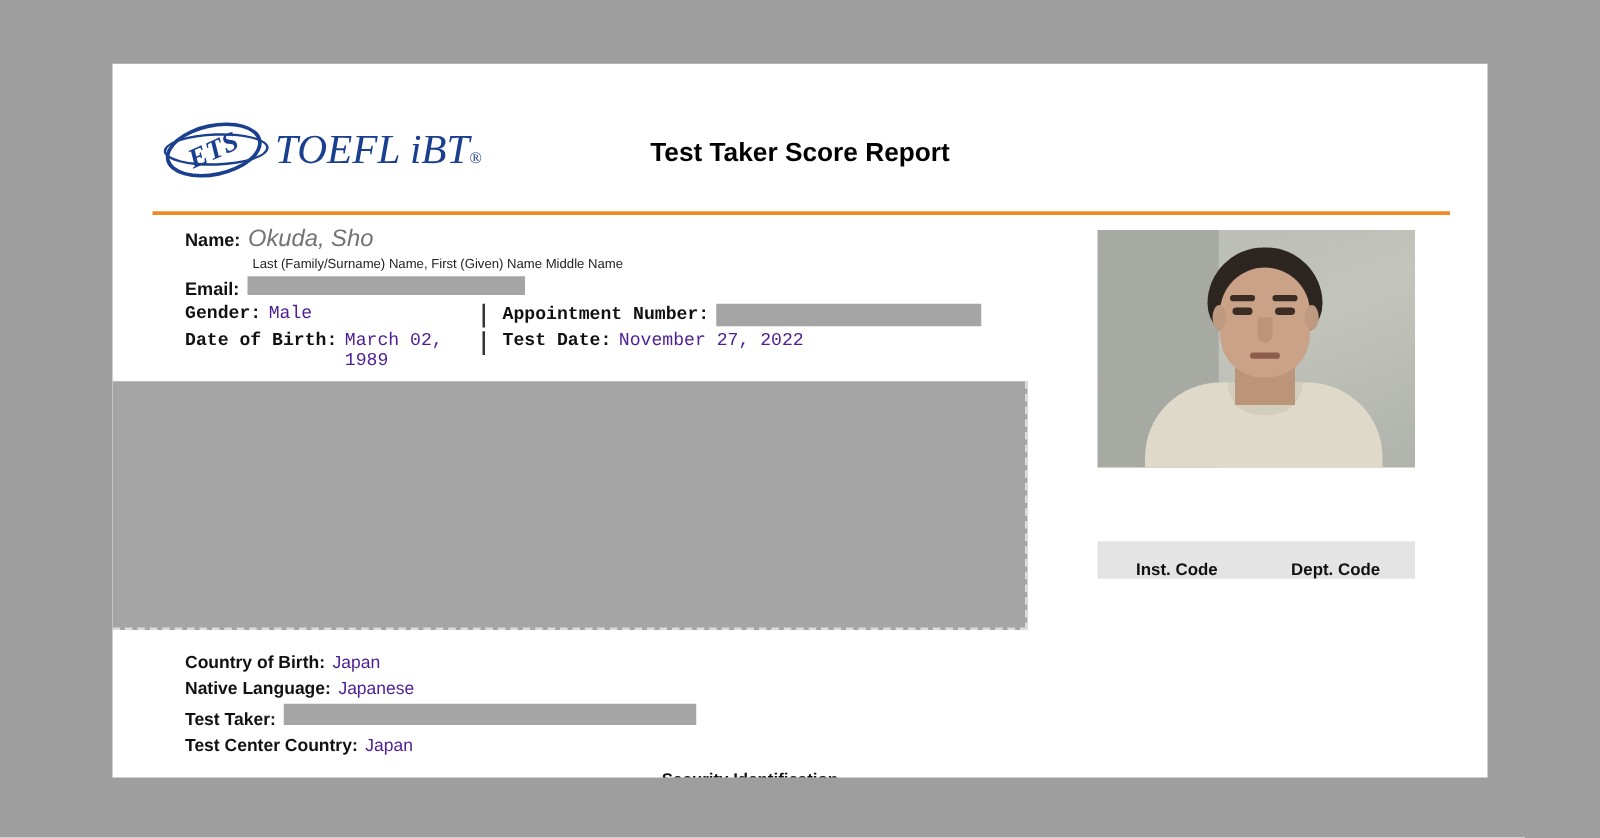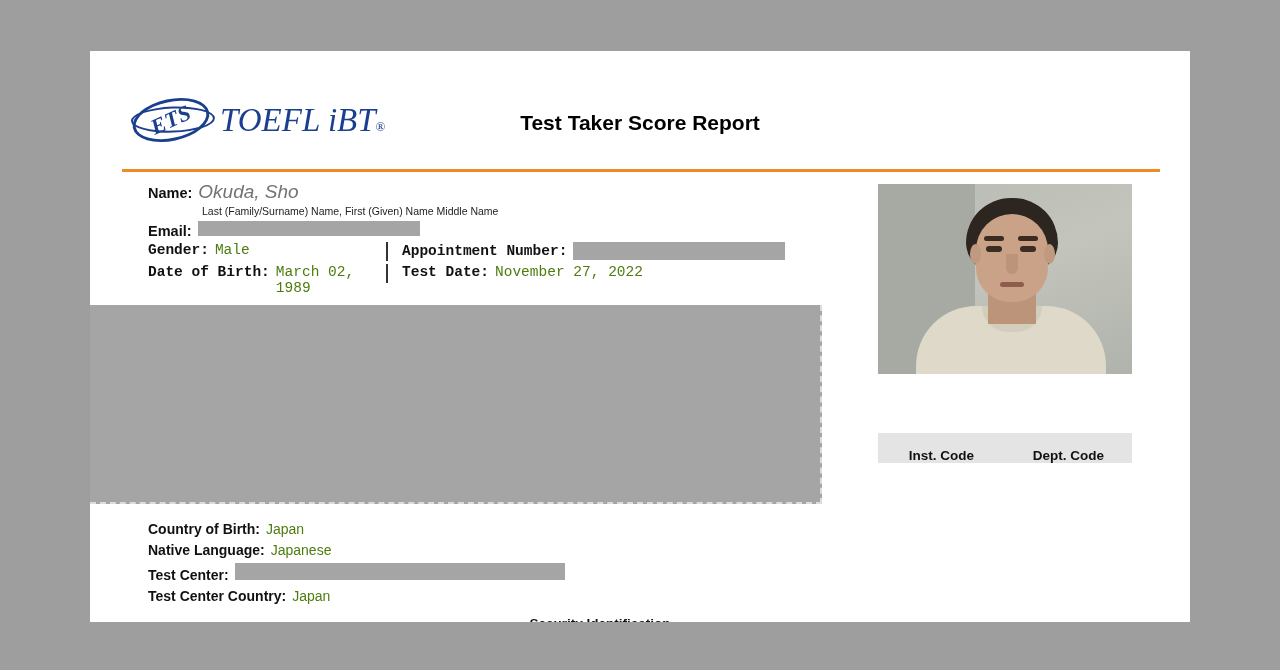--- a/index.html
+++ b/index.html
@@ -112,21 +112,21 @@
     display: flex;
     align-items: baseline;
     margin-bottom: 3px;
   }
   .lbl {
     font-weight: bold;
     white-space: nowrap;
     margin-right: 6px;
   }
   .val {
-    color: #4d7c0f;
+    color: #4c1d95;
   }
   .name-val {
     font-size: 19px;
     color: #737373;
     font-style: italic;
   }
   .name-caption {
     font-size: 10.5px;
     color: #222;
     margin-left: 54px;
@@ -348,21 +348,21 @@
   <div class="bottom-info">
     <div class="row">
       <span class="lbl">Country of Birth:</span>
       <span class="val">Japan</span>
     </div>
     <div class="row">
       <span class="lbl">Native Language:</span>
       <span class="val">Japanese</span>
     </div>
     <div class="row">
-      <span class="lbl">Test Center:</span>
+      <span class="lbl">Test Taker:</span>
       <span class="redact r-center"></span>
     </div>
     <div class="row">
       <span class="lbl">Test Center Country:</span>
       <span class="val">Japan</span>
     </div>
   </div>
 
   <div class="security-line">Security Identification</div>
 

